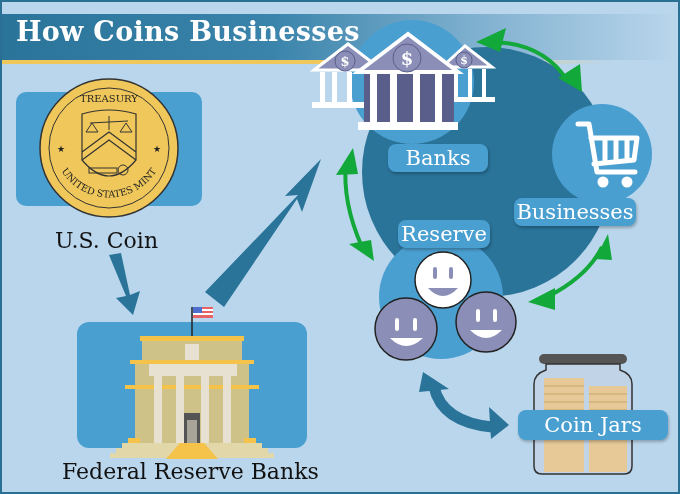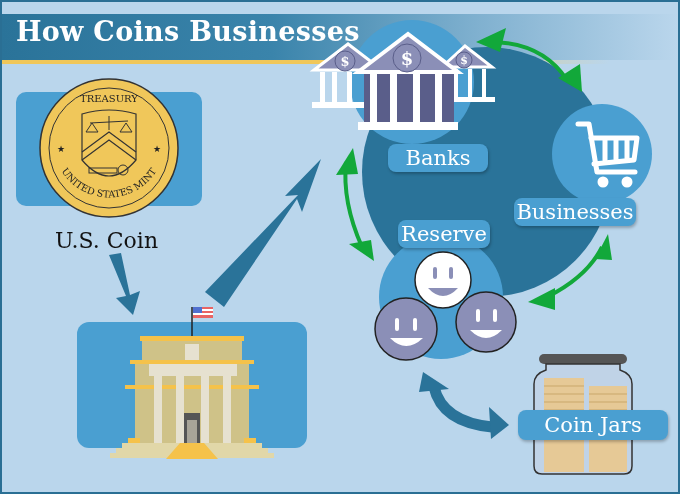--- a/index.html
+++ b/index.html
@@ -171,17 +171,18 @@
           <line x1="587" y1="400" x2="625" y2="400"></line>
           <line x1="587" y1="408" x2="625" y2="408"></line>
           <line x1="587" y1="416" x2="625" y2="416"></line>
           <line x1="587" y1="424" x2="625" y2="424"></line>
           <line x1="587" y1="432" x2="625" y2="432"></line>
       </g>
     </g>
   </svg>
 
   <div class="lbl" style="left:53px; top:226px;">U.S. Coin</div>
+  <div class="lbl" style="left:60px; top:457px;">Federal Reserve Banks</div>
   <div class="pill" style="left:386px; top:142px; width:100px; height:28px; line-height:28px;">Banks</div>
   <div class="pill" style="left:512px; top:196px; width:122px; height:28px; line-height:28px;">Businesses</div>
   <div class="pill" style="left:396px; top:218px; width:92px; height:28px; line-height:28px;">Reserve</div>
   <div class="pill" style="left:516px; top:408px; width:150px; height:30px; line-height:30px;">Coin Jars</div>
 </div>
 
 </body></html>

